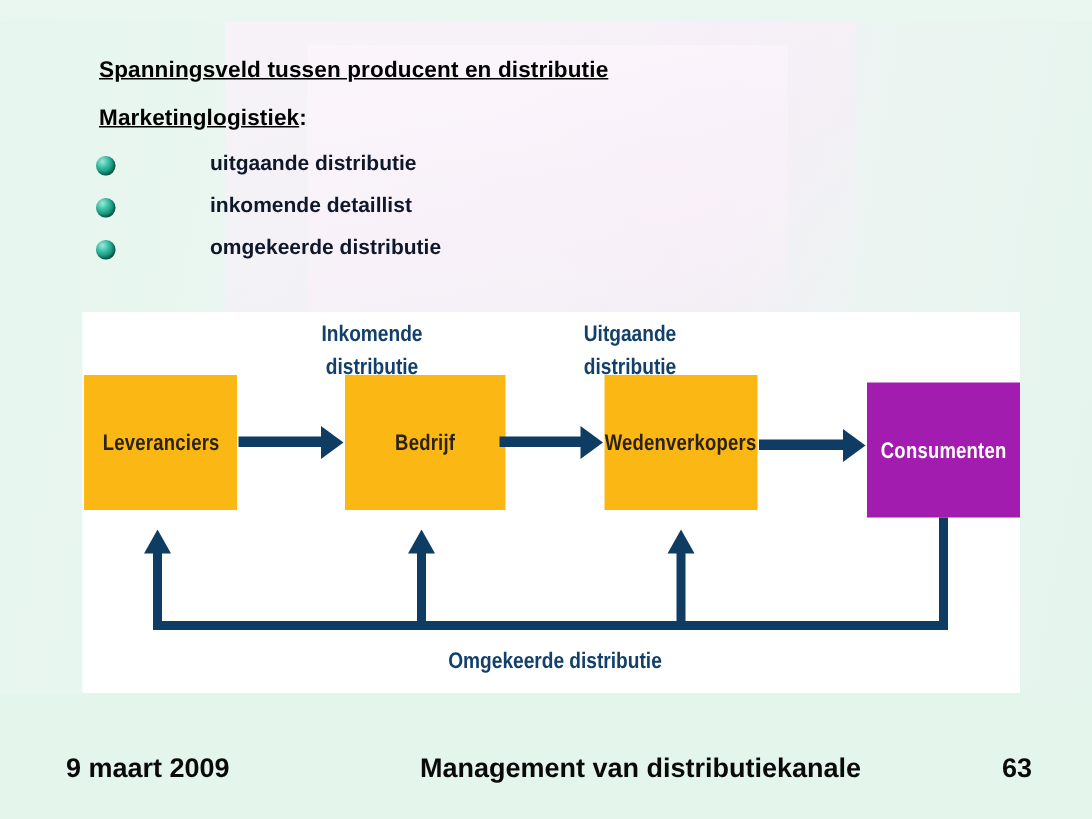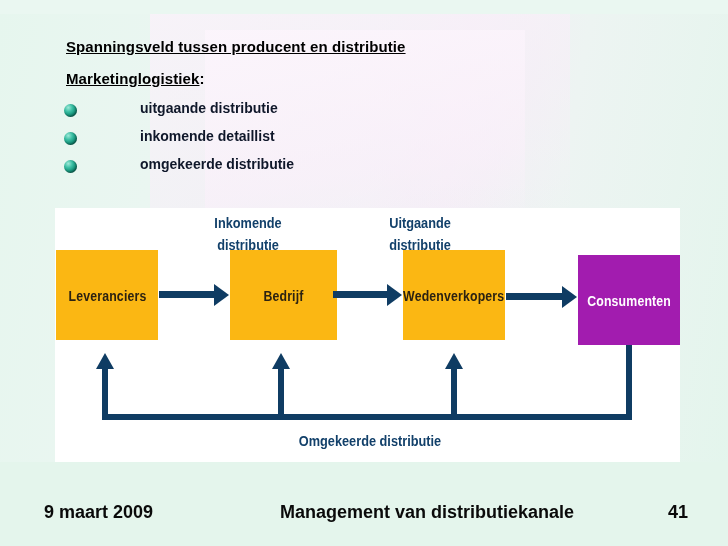--- a/index.html
+++ b/index.html
@@ -263,15 +263,15 @@
 
     <div class="arrow-v" style="left:396px; top:160px; height:48px;"></div>
     <div class="arrow-v-head" style="left:390px; top:145px;"></div>
 
     <div class="flow-label center" style="left:205px; top:224px; width:220px;">Omgekeerde distributie</div>
   </div>
 
   <div id="footer-band"></div>
   <div class="footer-text" id="footer-date">9 maart 2009</div>
   <div class="footer-text" id="footer-title">Management van distributiekanale</div>
-  <div class="footer-text" id="footer-page">41</div>
+  <div class="footer-text" id="footer-page">63</div>
 
 </div>
 
 </body></html>

